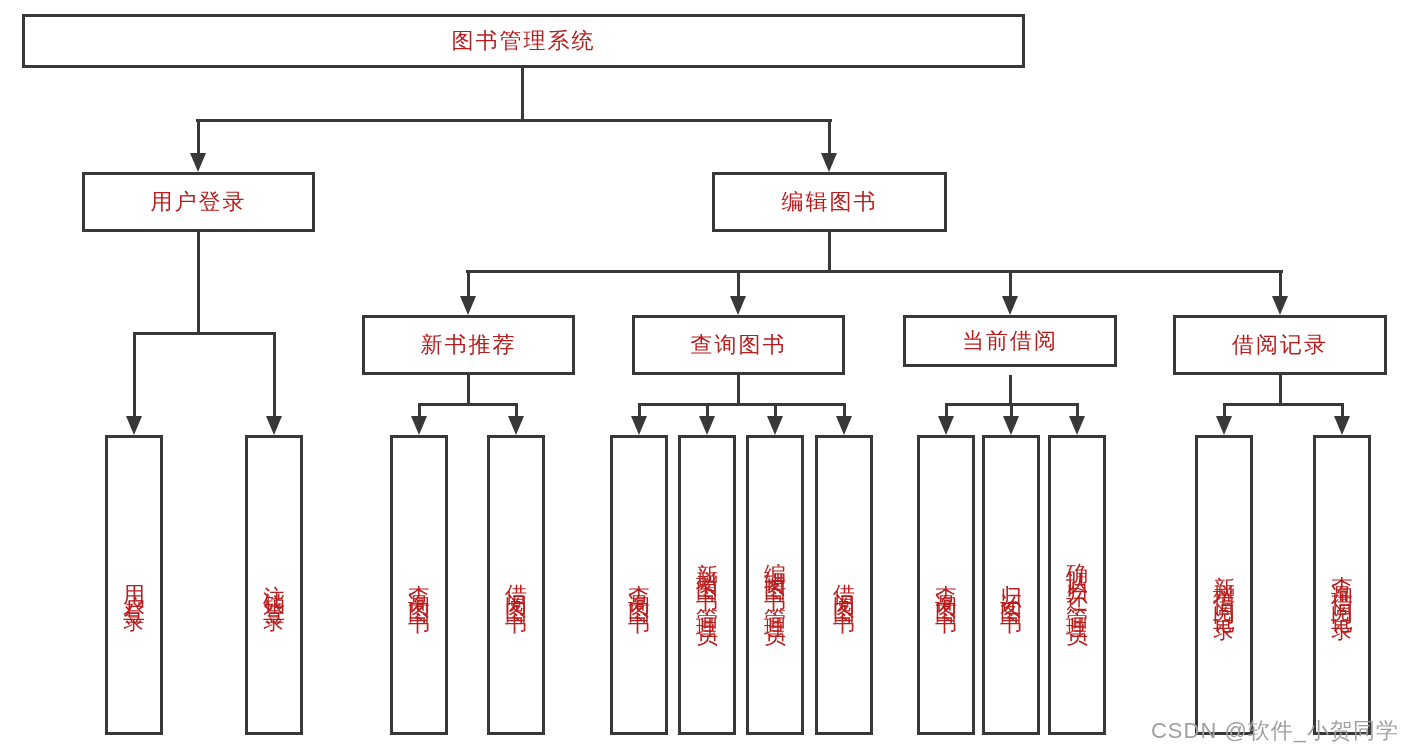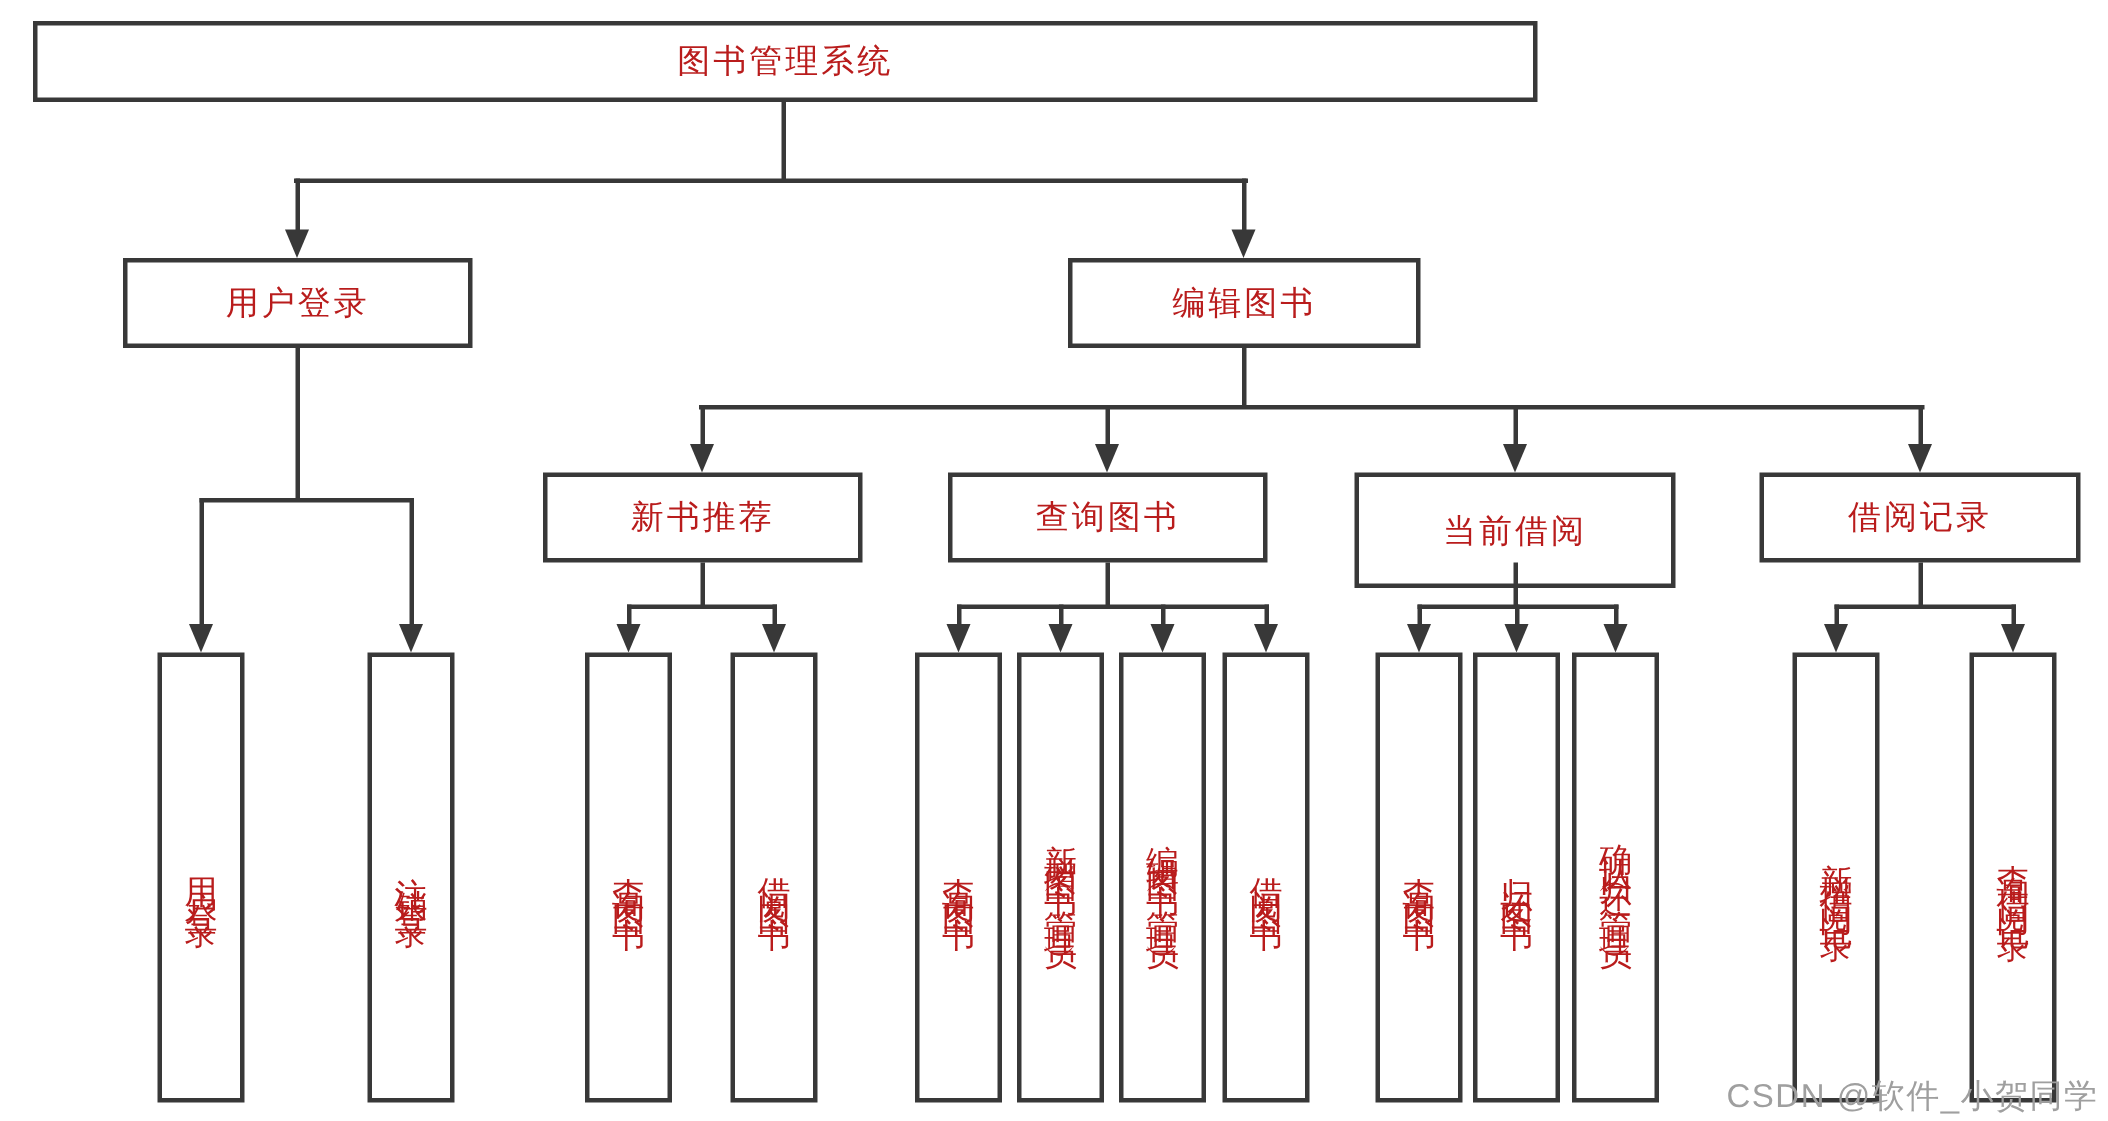--- a/index.html
+++ b/index.html
@@ -19,21 +19,21 @@
 
 <div id="stage">
 
   <div class="n" style="left:22px;top:14px;width:1003px;height:54px;">图书管理系统</div>
 
   <div class="n" style="left:82px;top:172px;width:233px;height:60px;">用户登录</div>
   <div class="n" style="left:712px;top:172px;width:235px;height:60px;">编辑图书</div>
 
   <div class="n" style="left:362px;top:315px;width:213px;height:60px;">新书推荐</div>
   <div class="n" style="left:632px;top:315px;width:213px;height:60px;">查询图书</div>
-  <div class="n" style="left:903px;top:315px;width:214px;height:77px;">当前借阅</div>
+  <div class="n" style="left:903px;top:315px;width:214px;height:52px;">当前借阅</div>
   <div class="n" style="left:1173px;top:315px;width:214px;height:60px;">借阅记录</div>
 
   <div class="n v" style="left:105px;top:435px;width:58px;height:300px;">用户登录</div>
   <div class="n v" style="left:245px;top:435px;width:58px;height:300px;">注销登录</div>
   <div class="n v" style="left:390px;top:435px;width:58px;height:300px;">查询图书</div>
   <div class="n v" style="left:487px;top:435px;width:58px;height:300px;">借阅图书</div>
   <div class="n v" style="left:610px;top:435px;width:58px;height:300px;">查询图书</div>
   <div class="n v" style="left:678px;top:435px;width:58px;height:300px;">新增图书（管理员）</div>
   <div class="n v" style="left:746px;top:435px;width:58px;height:300px;">编辑图书（管理员）</div>
   <div class="n v" style="left:815px;top:435px;width:58px;height:300px;">借阅图书</div>

